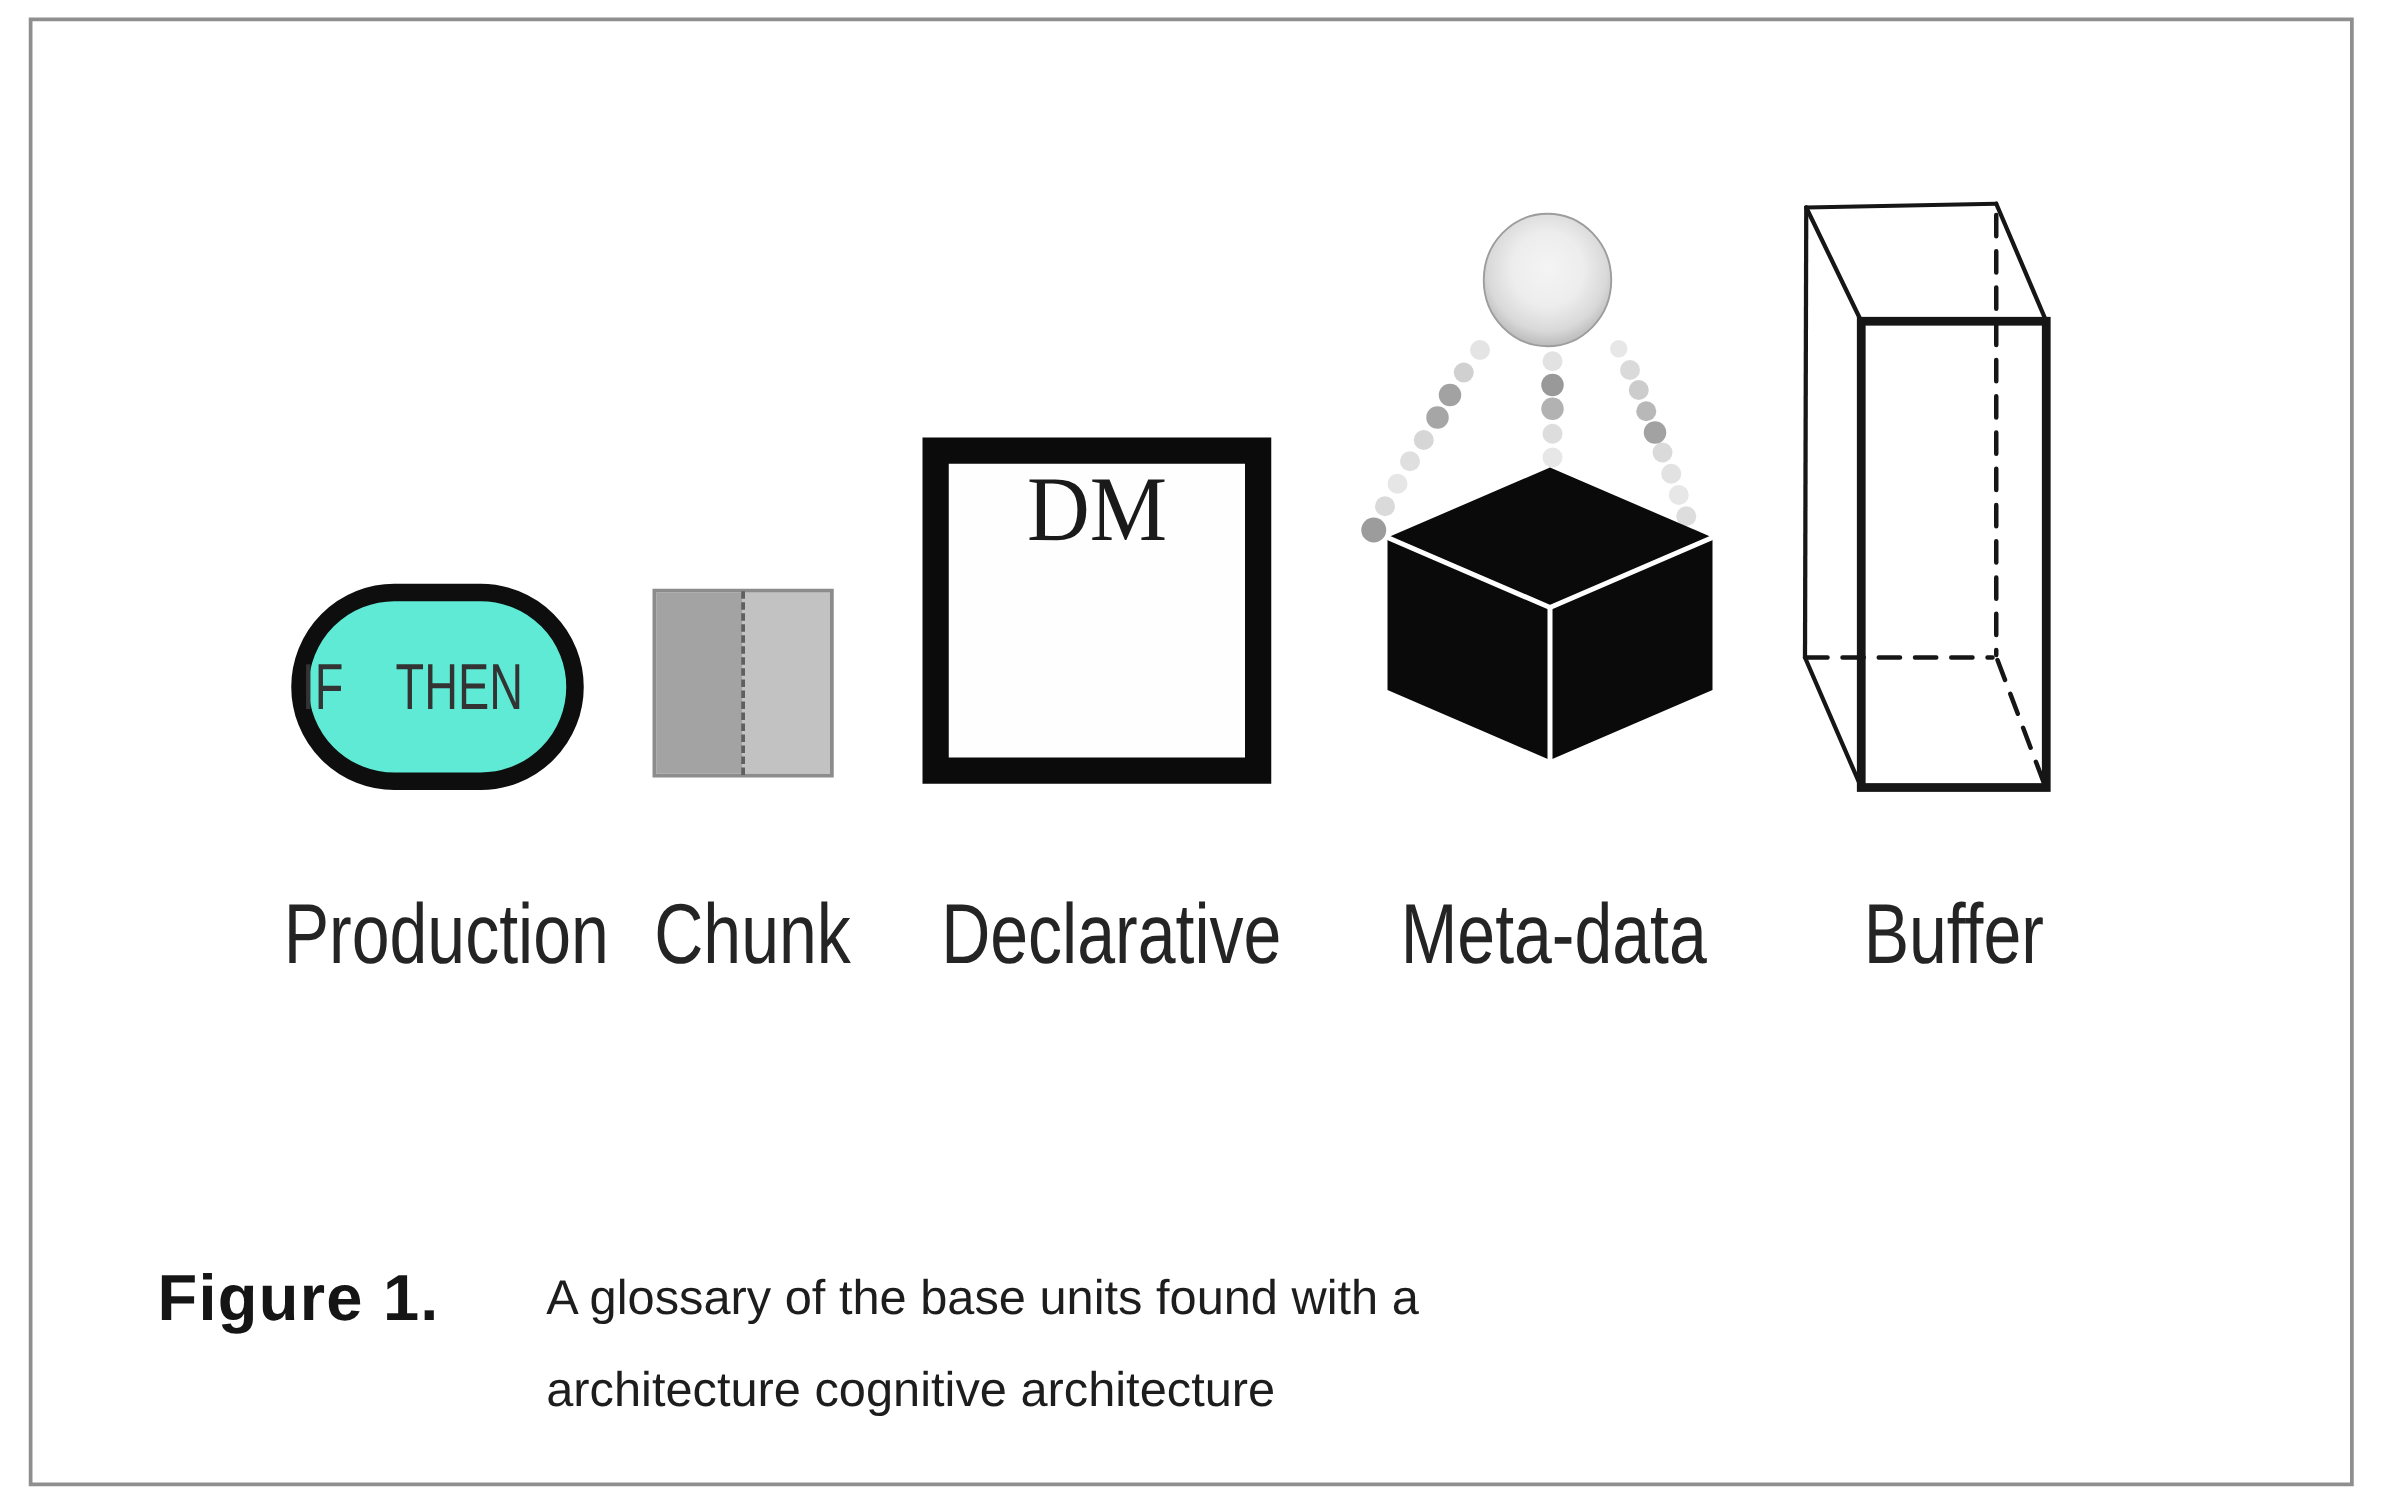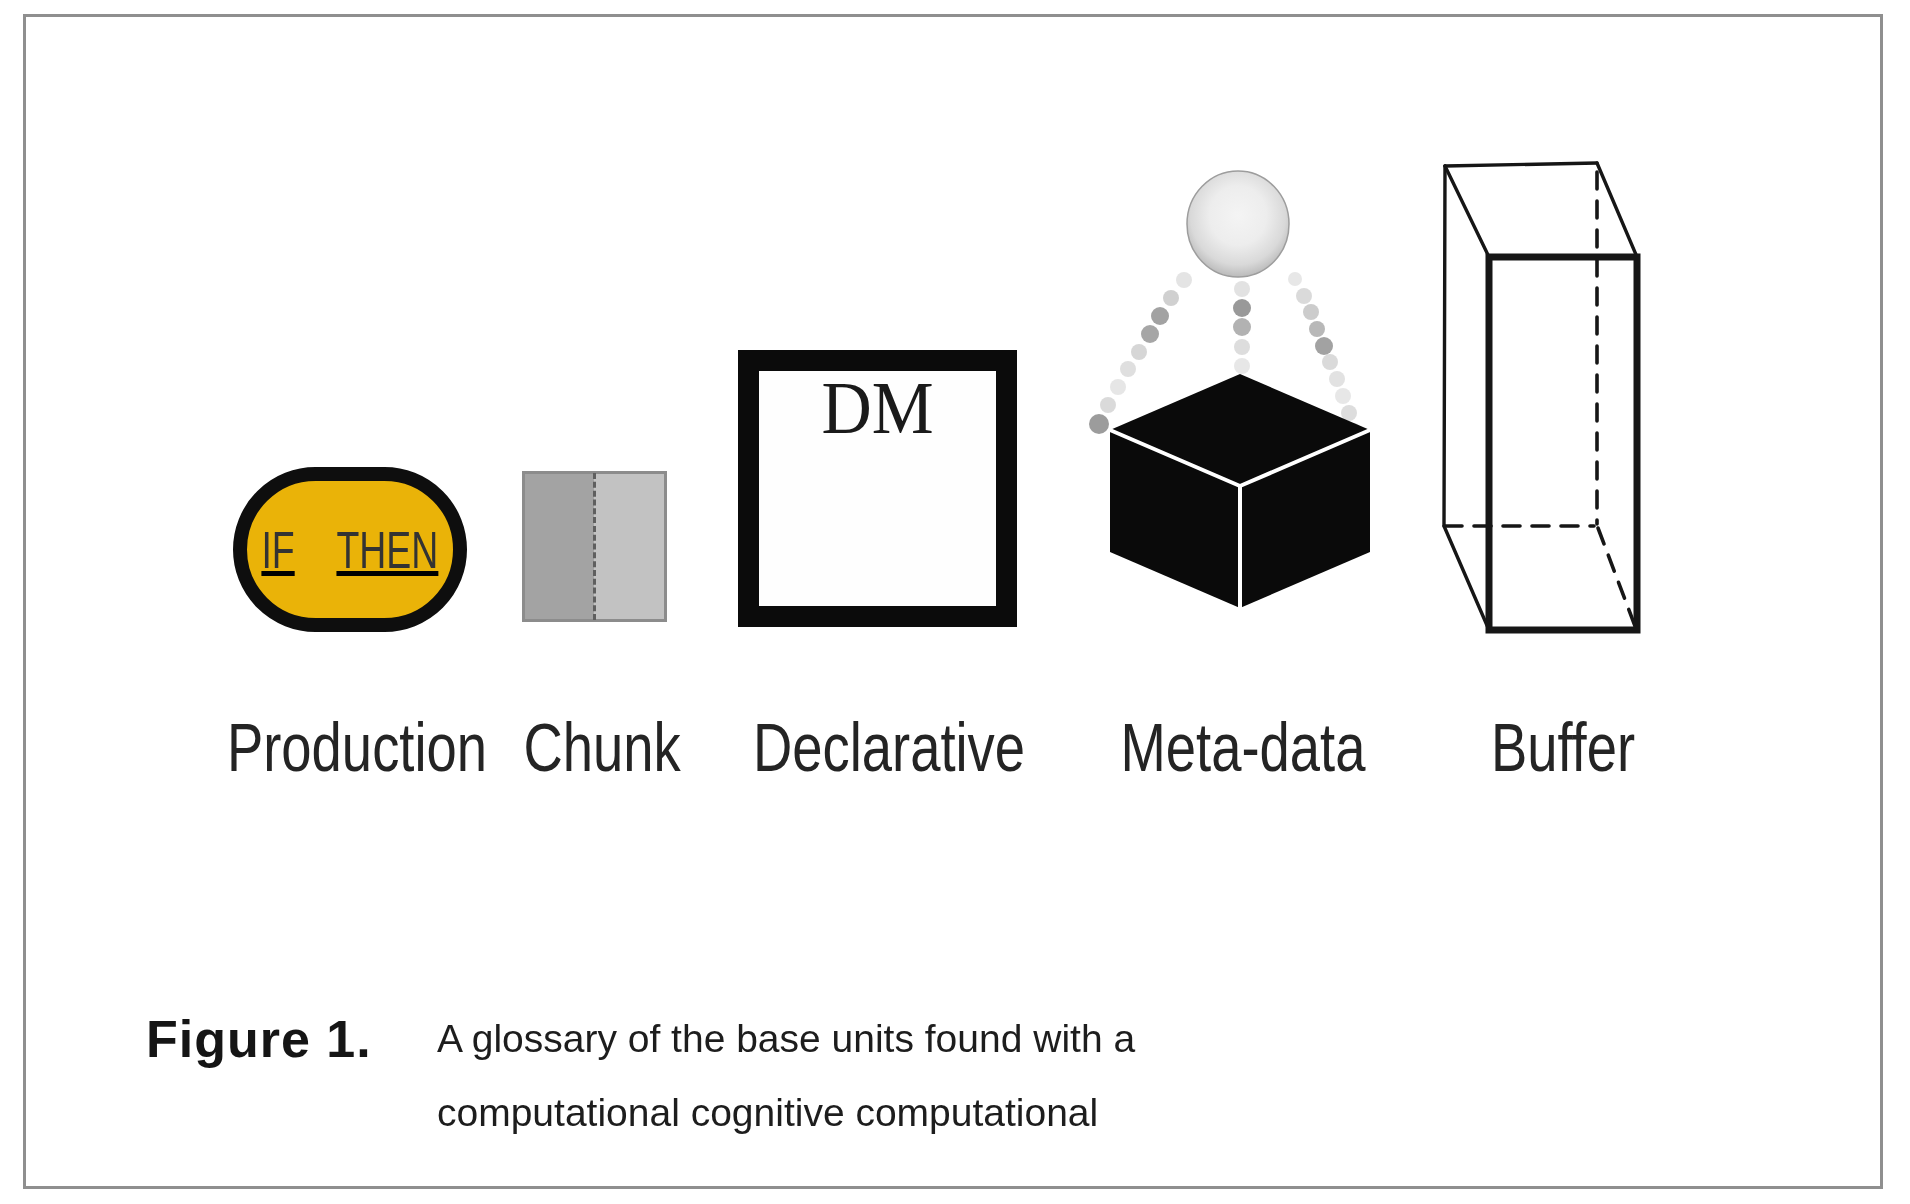--- a/index.html
+++ b/index.html
@@ -7,22 +7,22 @@
     position:relative;width:1910px;height:1204px;background:#ffffff;overflow:hidden;
     font-family:"Liberation Sans",sans-serif;
   }
   .frame{
     position:absolute;left:23px;top:14px;width:1860px;height:1175px;
     border:3px solid #8f8f8f;box-sizing:border-box;background:#ffffff;
   }
   
   .stadium{
     position:absolute;left:233px;top:467px;width:234px;height:165px;box-sizing:border-box;
-    border:14px solid #0e0e0e;border-radius:88px;background:#eab308;
-    display:flex;align-items:center;justify-content:center;text-decoration:underline;
+    border:14px solid #0e0e0e;border-radius:88px;background:#5eead4;
+    display:flex;align-items:center;justify-content:flex-end;
   }
   .stadium-text{
     display:flex;gap:58px;font-size:52px;font-weight:400;color:#333333;
     transform:scaleX(0.72);white-space:nowrap;letter-spacing:0px;line-height:1;
   }
   
   .chunk{
     position:absolute;left:522px;top:471px;width:145px;height:151px;box-sizing:border-box;
     border:3px solid #8c8c8c;
     background:linear-gradient(to right,#a3a3a3 0,#a3a3a3 49.5%,#c2c2c2 49.5%,#c2c2c2 100%);
@@ -45,21 +45,21 @@
   .meta-svg{position:absolute;left:1060px;top:150px;}
   .buffer-svg{position:absolute;left:1420px;top:130px;}
   
   .shape-label{
     position:absolute;top:713px;font-size:68px;color:#242424;line-height:1;white-space:nowrap;
     transform:translateX(-50%) scaleX(0.80);
   }
   
   .caption-label{
     position:absolute;left:126px;top:1002px;font-size:52px;font-weight:700;color:#151515;
-    letter-spacing:1px;line-height:74px;white-space:nowrap;margin-left:20px;
+    letter-spacing:1px;line-height:74px;white-space:nowrap;
   }
   .caption-text{
     position:absolute;left:437px;top:1002px;font-size:39px;color:#1d1d1d;line-height:74px;
   }
   .caption-line{white-space:nowrap;}
 </style>
 </head>
 <body>
 
 <div class="stage">
@@ -157,15 +157,15 @@
 
   <div class="shape-label" style="left:357px">Production</div>
   <div class="shape-label" style="left:602px">Chunk</div>
   <div class="shape-label" style="left:889px">Declarative</div>
   <div class="shape-label" style="left:1243px">Meta-data</div>
   <div class="shape-label" style="left:1563px">Buffer</div>
 
   <div class="caption-label">Figure 1.</div>
   <div class="caption-text">
     <div class="caption-line">A glossary of the base units found with a</div>
-    <div class="caption-line">computational cognitive computational</div>
+    <div class="caption-line">architecture cognitive architecture</div>
   </div>
 </div>
 
 </body></html>

